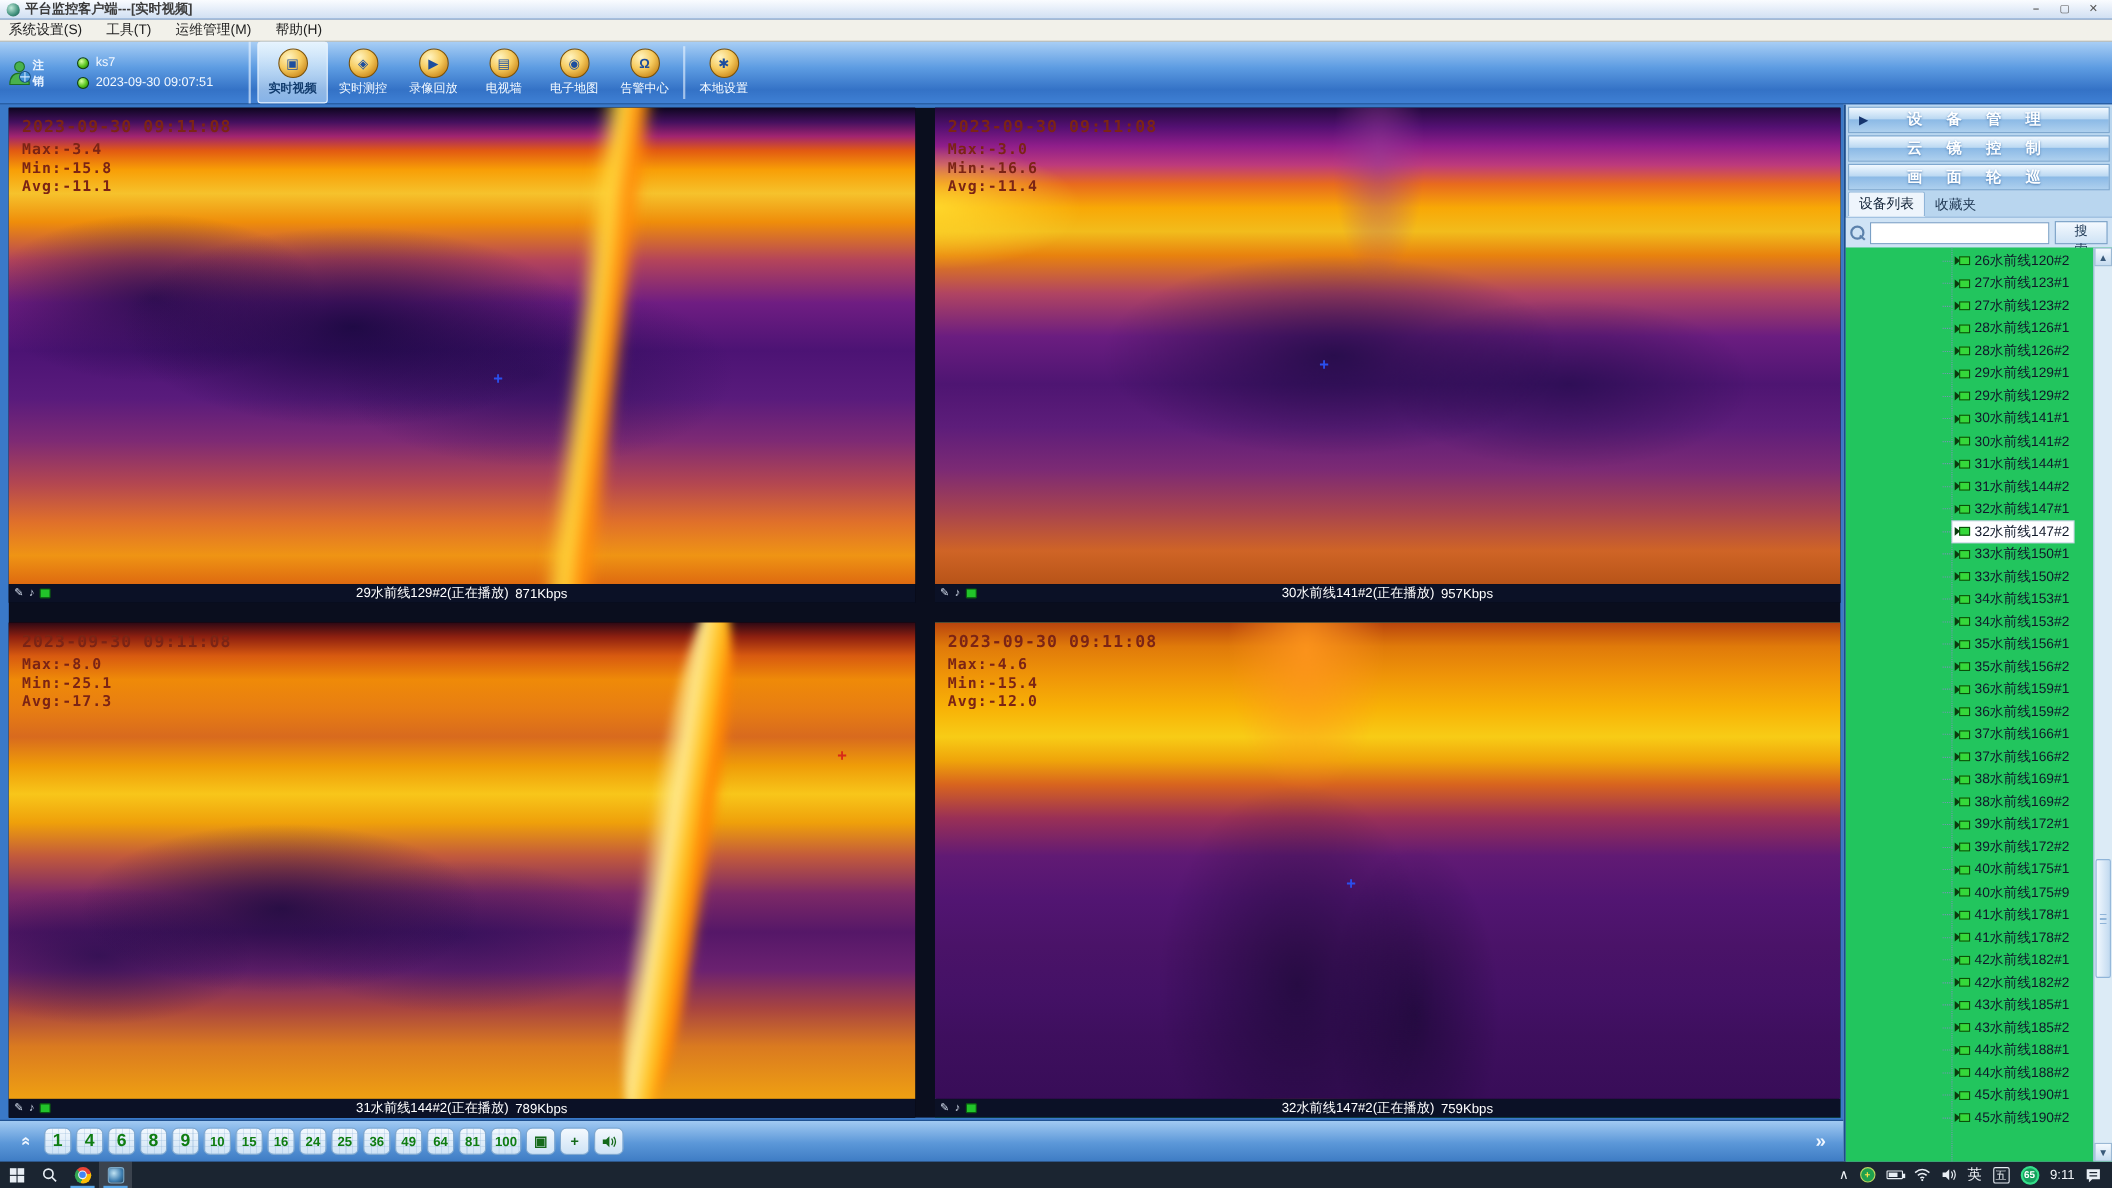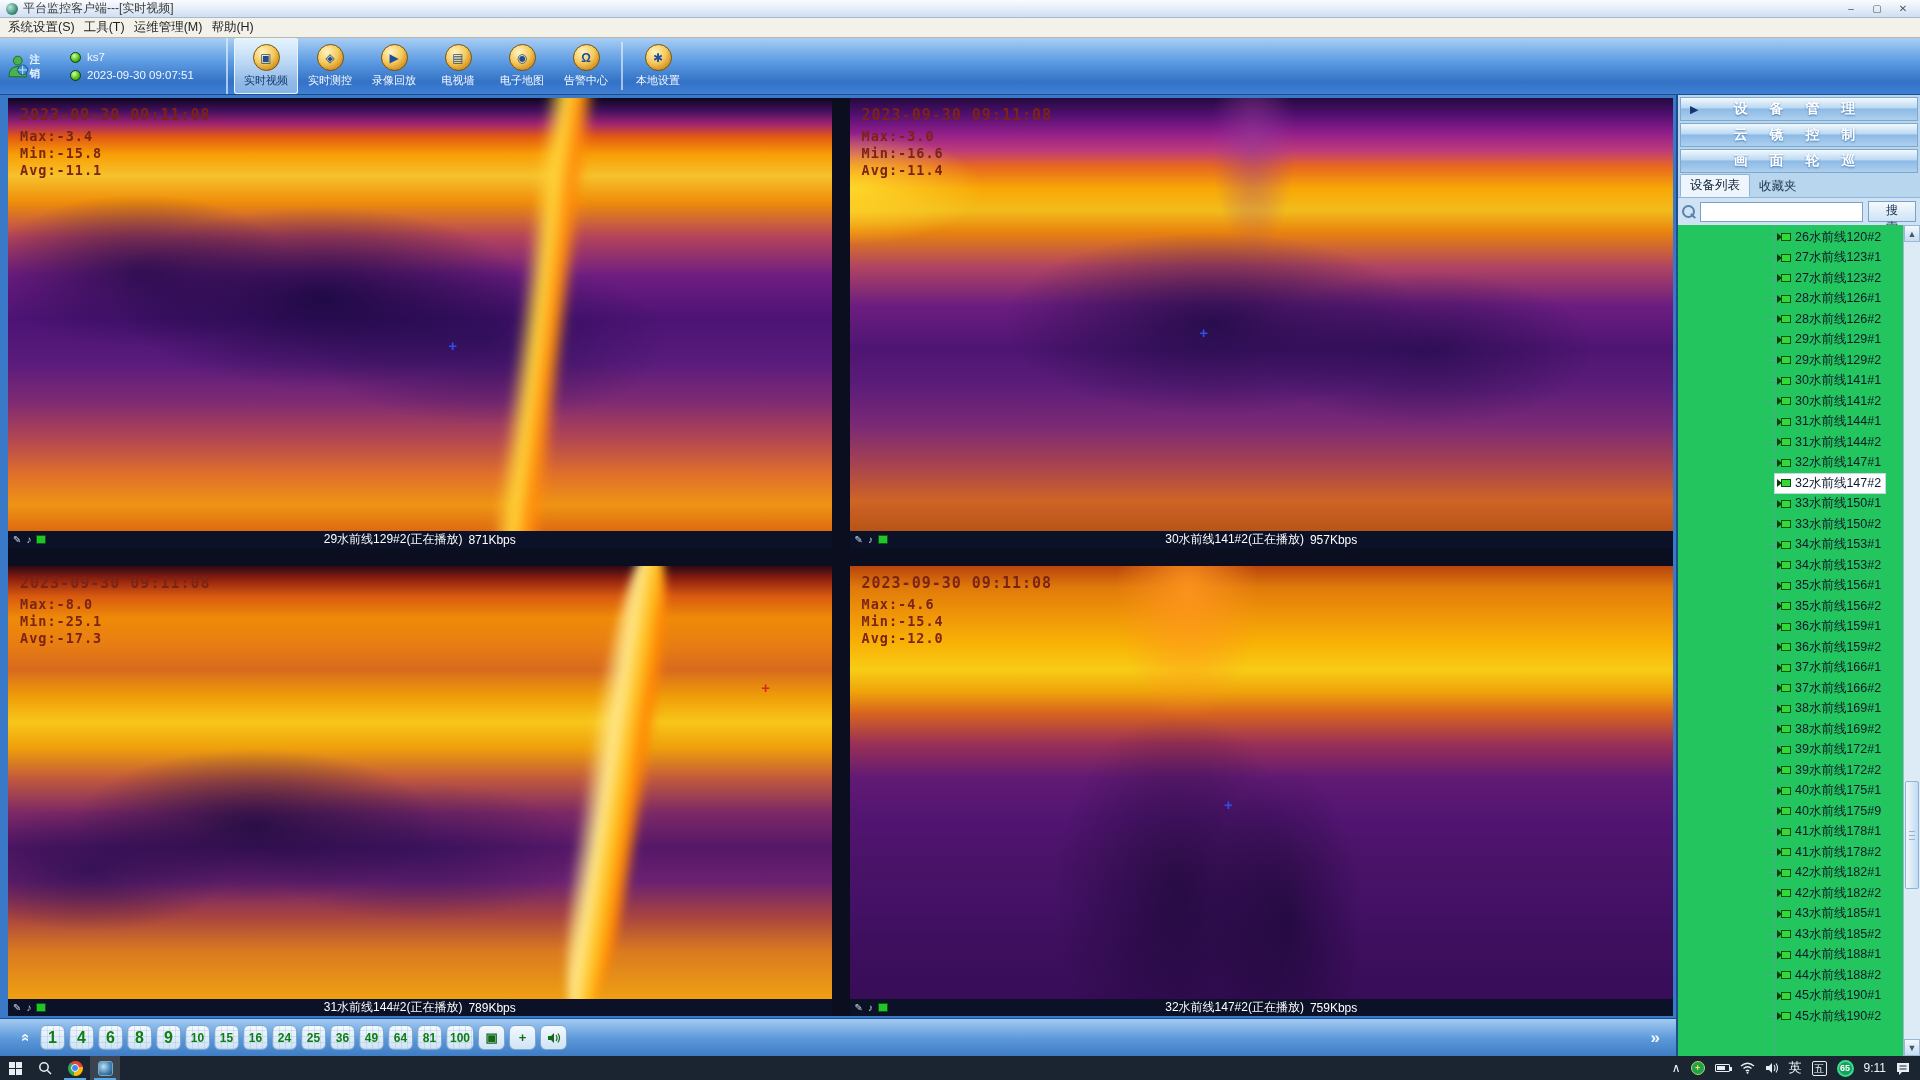--- a/index.html
+++ b/index.html
@@ -3,30 +3,30 @@
 <meta charset="utf-8">
 <style>
   * { margin:0; padding:0; box-sizing:border-box; }
   html,body { width:1920px; height:1080px; overflow:hidden;
     font-family:"Liberation Sans","DejaVu Sans",sans-serif; }
   body { background:#3a79c8; display:flex; flex-direction:column; }
 
   
   .titlebar { height:18px; background:linear-gradient(180deg,#fafcff,#d0dff2);
     display:flex; align-items:center; padding:0 4px; font-size:12px; color:#3c3c3c;
-    border-bottom:1px solid #aab8cc; }
+    border-bottom:1px solid #aab8cc;font-weight:bold; }
   .app-ico { width:12px; height:12px; border-radius:50%;
     background:radial-gradient(circle at 35% 35%,#bfe8d8,#3e8f7a 60%,#1d4f44); margin:0 5px 0 2px; }
   .titlebar .spacer { flex:1; }
   .wc { width:26px; height:14px; display:grid; place-items:center; font-size:10px;
     color:#555; cursor:default; }
 
   
   .menubar { height:20px; background:#f2f1ea; border-bottom:1px solid #b9b5a8;
-    display:flex; align-items:center; padding:0 8px; gap:9px; font-size:12.5px; color:#1e1e1e; }
+    display:flex; align-items:center; padding:0 8px; gap:22px; font-size:12.5px; color:#1e1e1e; }
 
   
   .toolbar { height:57px; display:flex; align-items:stretch;
     background:linear-gradient(180deg,#a8cef5 0%,#5d9ce2 42%,#3472c6 78%,#3f80d4 100%);
     border-bottom:1px solid #1d4d8c; }
   .user-sec { width:228px; display:flex; align-items:center; padding:2px 6px;
     border-right:2px solid rgba(230,242,255,.65); }
   .user-ico { width:40px; display:flex; align-items:center; color:#eaf4ff;font-weight:bold; }
   .user-ico svg { width:30px; height:28px; }
   .user-ico .ulbl { font-size:10.5px; margin-top:1px; }
@@ -36,21 +36,21 @@
     background:radial-gradient(circle at 35% 30%,#d8ffa0,#58c41e 55%,#1d7a10); }
   .tb-buttons { display:flex; align-items:stretch; padding-left:6px; }
   .tb-btn { width:64px; display:flex; flex-direction:column; align-items:center;
     justify-content:center; gap:2px; cursor:default; }
   .tb-btn.active { background:linear-gradient(180deg,rgba(240,250,255,.85),rgba(190,220,248,.55));
     border-radius:3px; box-shadow:inset 0 0 0 1px #e8f3ff; }
   .tb-ic { width:27px; height:27px; border-radius:50%;
     background:radial-gradient(circle at 35% 28%,#fff4c2,#f6cb5e 45%,#cd8c1e 80%,#9a6210);
     border:1px solid #7c5208; display:grid; place-items:center;
     font-size:12px; color:#1d4e9e; font-weight:bold; }
-  .tb-btn.active .tb-lbl { color:#123c6e; }
+  .tb-btn.active .tb-lbl { color:#123c6e;font-weight:bold; }
   .tb-lbl { font-size:11px; color:#f4faff; }
   .tb-sep { width:2px; margin:4px 3px; background:rgba(235,245,255,.6); }
 
   
   .workspace { flex:1; display:flex; background:#3a79c8; min-height:0; }
   .video-col { flex:1; display:flex; flex-direction:column; min-width:0; }
   .grid-wrap { flex:1; padding:3px 3px 2px 8px; min-height:0; }
   .grid { height:100%; display:grid; grid-template-columns:1fr 1fr;
     grid-template-rows:1fr 1fr; gap:18px; background:#0a0e1e; }
   .cell { position:relative; display:flex; flex-direction:column; background:#000; min-height:0; }

